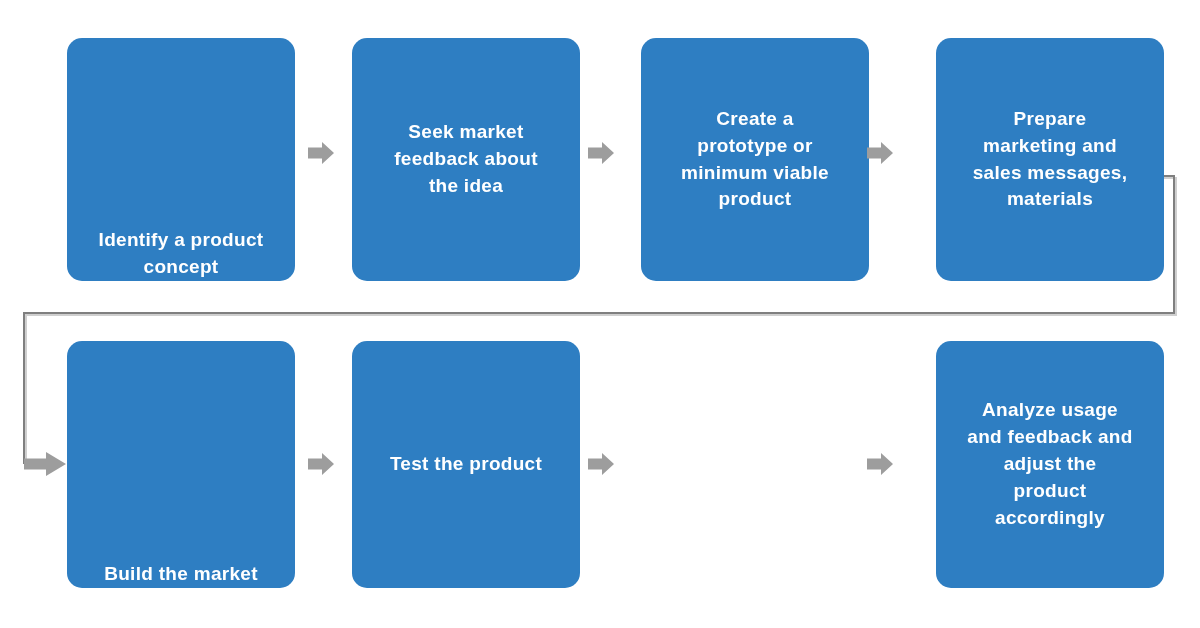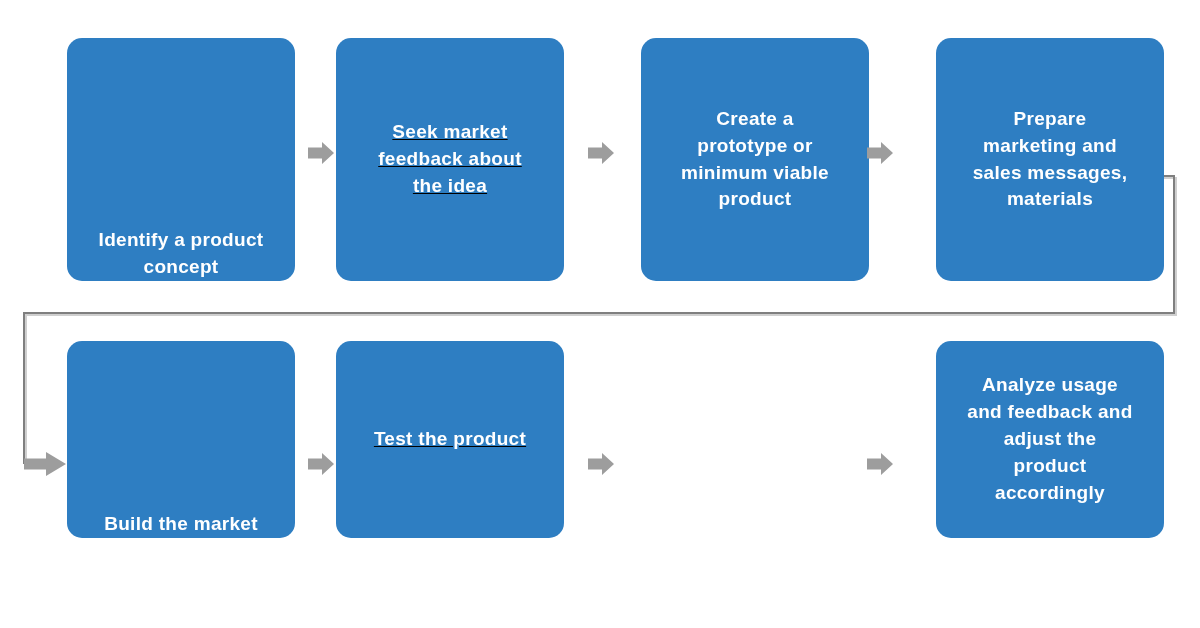--- a/index.html
+++ b/index.html
@@ -18,23 +18,23 @@
   .flow-box {
     position: absolute;
     width: 228px;
     border-radius: 15px;
     background: var(--box-color, #2e7ec2);
     display: flex;
     align-items: center;
     justify-content: center;
   }
   .flow-box.row1 { top: 38px; height: 243px; }
-  .flow-box.row2 { top: 341px; height: 197px; }
+  .flow-box.row2 { top: 341px; height: 247px; }
   .flow-box.col1 { left: 67px; align-items: flex-end; }
-  .flow-box.col2 { left: 336px; text-decoration: underline; }
+  .flow-box.col2 { left: 352px; }
   .flow-box.col3 { left: 641px; }
   .flow-box.col4 { left: 936px; }
   .flow-label {
     color: var(--text-color, #ffffff);
     font-size: 19px;
     font-weight: 600;
     letter-spacing: 0.3px;
     line-height: 1.42;
     text-align: center;
     white-space: pre-line;

